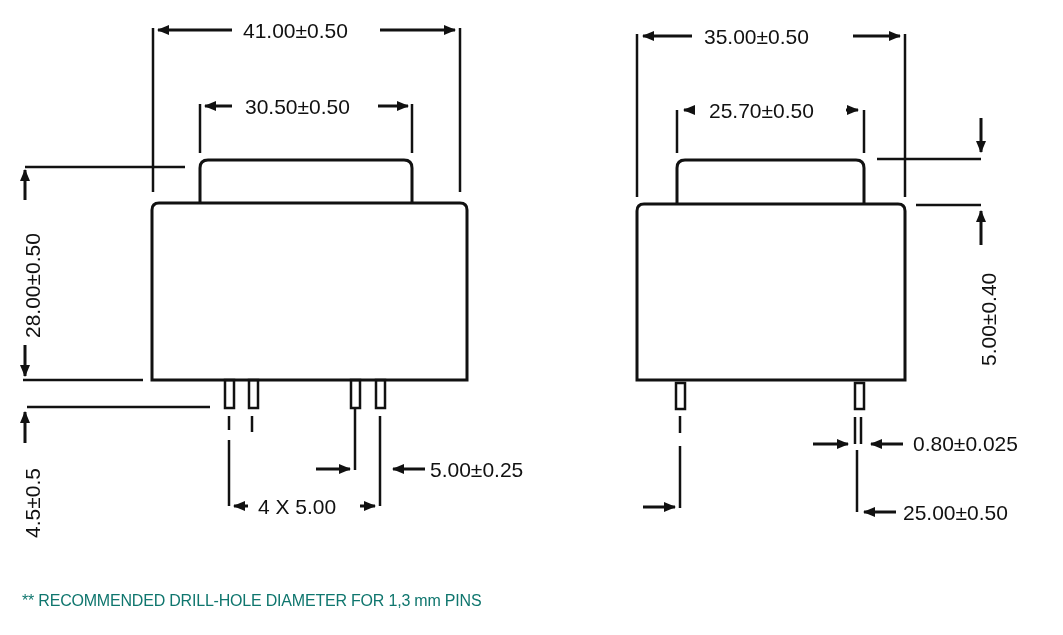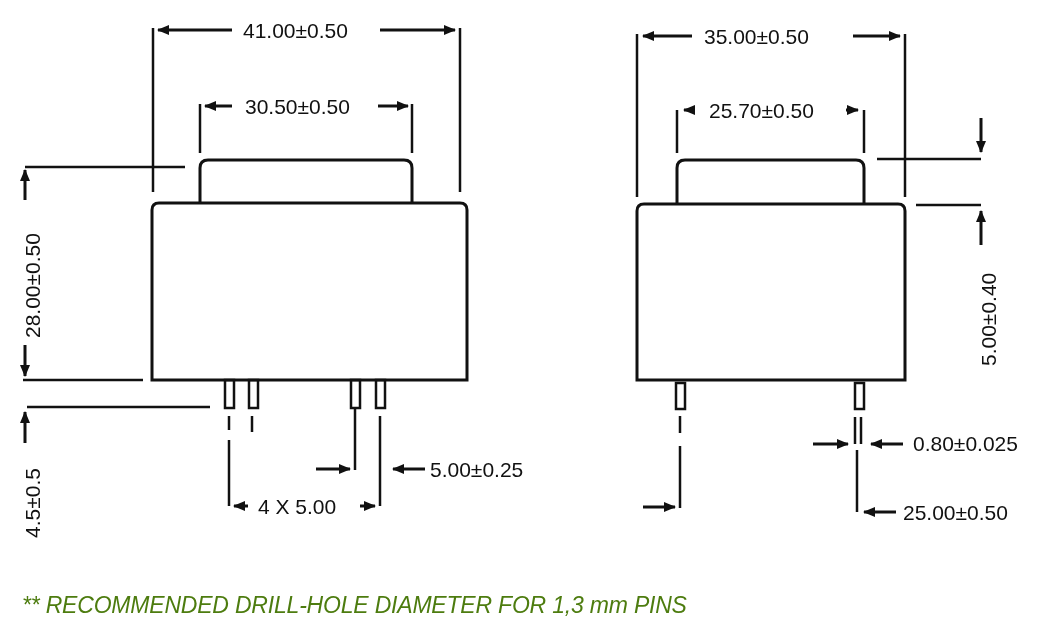--- a/index.html
+++ b/index.html
@@ -1,19 +1,19 @@
 <!DOCTYPE html>
 <html><head>
 <meta charset="utf-8">
 <style>
   html, body { margin: 0; padding: 0; background: #ffffff; }
   body { width: 1063px; height: 635px; position: relative; overflow: hidden; font-family: "Liberation Sans", "DejaVu Sans", sans-serif; color: #111; }
   #drawing { position: absolute; left: 0; top: 0; }
   .lbl { font-family: "Liberation Sans", "DejaVu Sans", sans-serif; font-size: 21px; fill: #111; }
-  .note { position: absolute; left: 22px; top: 592px; font-size: 23px; letter-spacing: -0.2px; color: #4d7c0f; white-space: nowrap; font-style: italic; }
+  .note { position: absolute; left: 22px; top: 592px; font-size: 16px; letter-spacing: -0.2px; color: #0f766e; white-space: nowrap; }
 </style>
 </head>
 <body>
 
 <svg id="drawing" width="1063" height="635" viewBox="0 0 1063 635" xmlns="http://www.w3.org/2000/svg">
   <defs>
     <marker id="arr" markerWidth="12" markerHeight="10" refX="11" refY="5" orient="auto" markerUnits="userSpaceOnUse">
       <path d="M0,0 L12,5 L0,10 z" fill="#111"></path>
     </marker>
   </defs>

